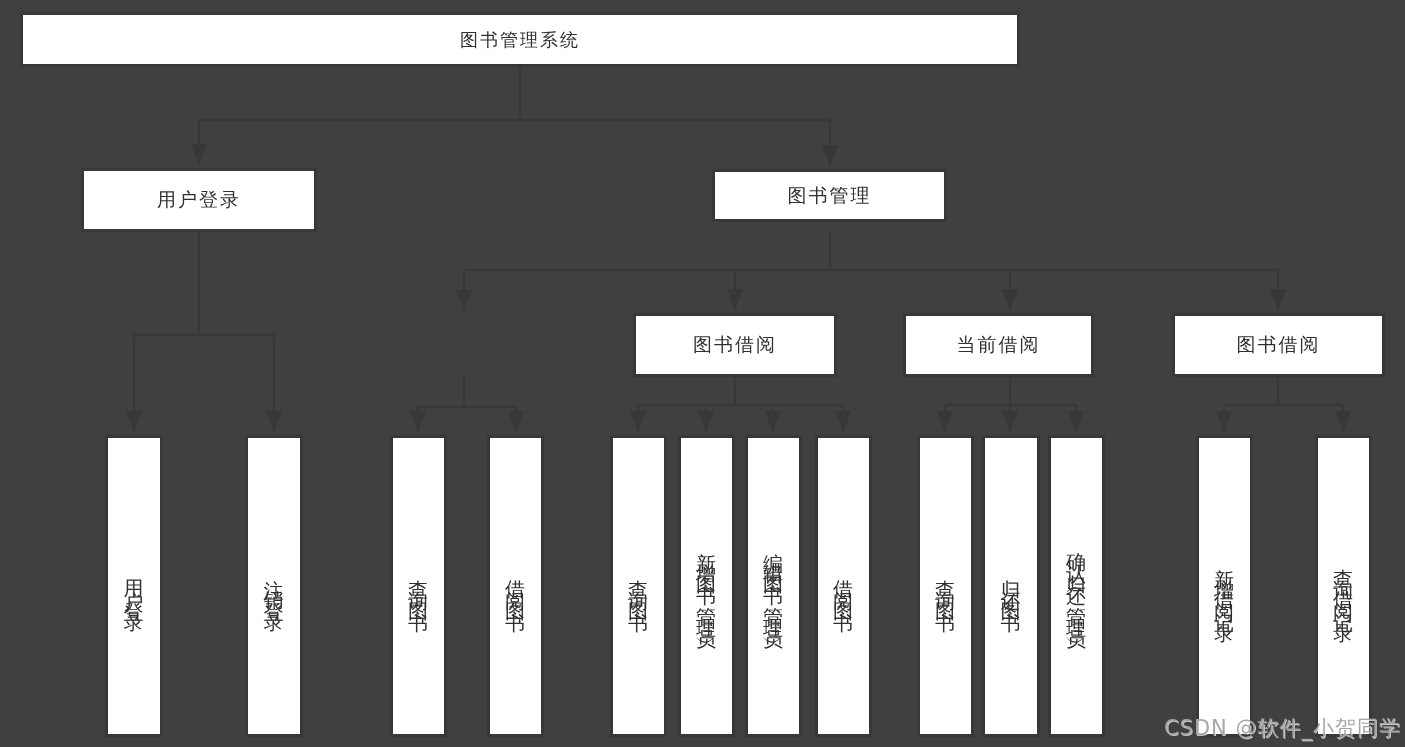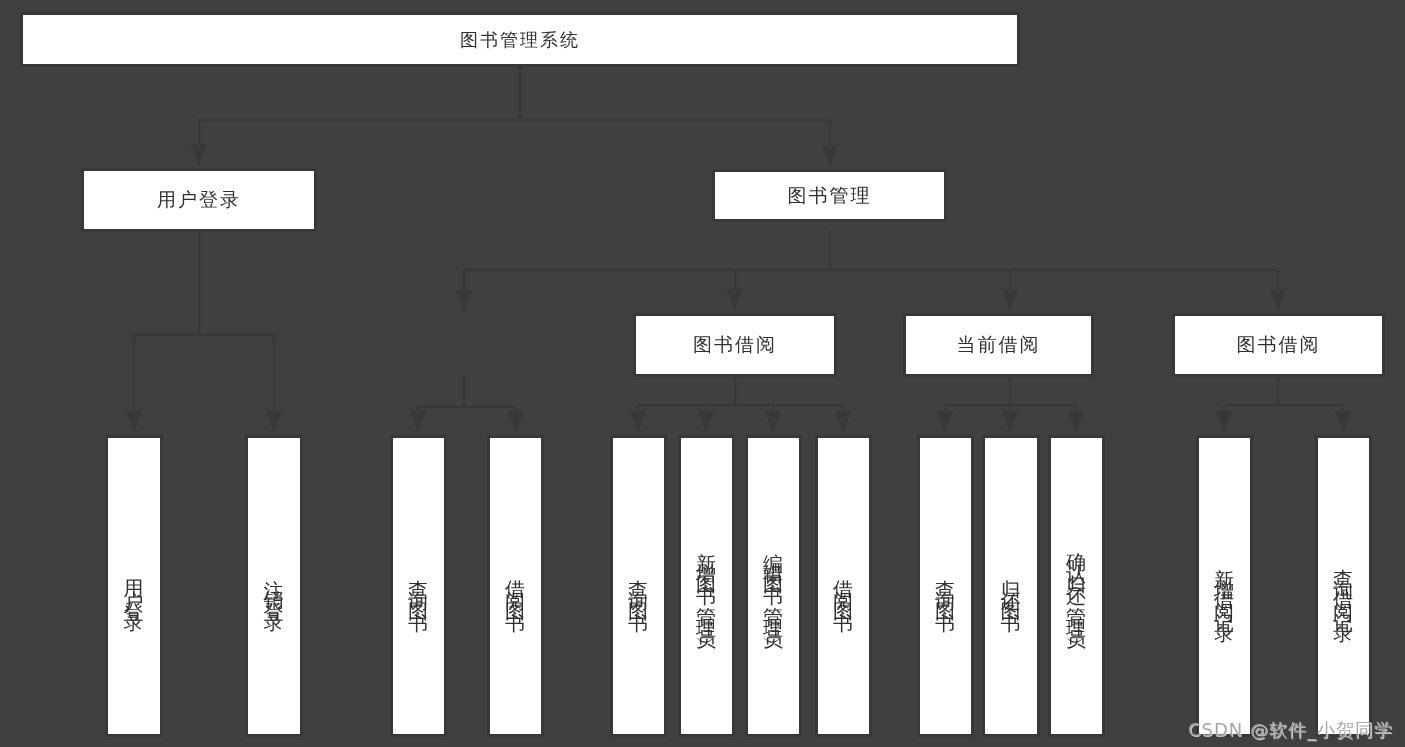--- a/index.html
+++ b/index.html
@@ -38,23 +38,23 @@
   .box.v span {
     writing-mode: vertical-rl;
     text-orientation: mixed;
     font-size: 20px;
     letter-spacing: 11px;
     line-height: 1;
     white-space: nowrap;
   }
   .watermark {
     position: absolute;
-    right: 12px;
+    right: 4px;
     bottom: 5px;
-    font-size: 18px;
+    font-size: 21px;
     color: #a6a6a6;
     letter-spacing: 1px;
     text-shadow: 1px 1px 0 rgba(255,255,255,0.7);
     z-index: 5;
     white-space: nowrap;
   }
 </style>
 </head>
 <body>
 

